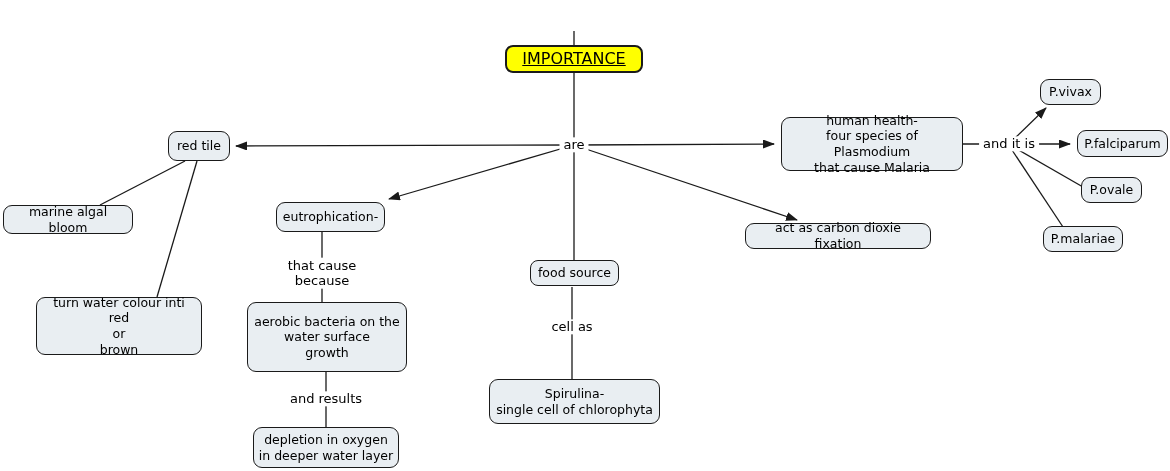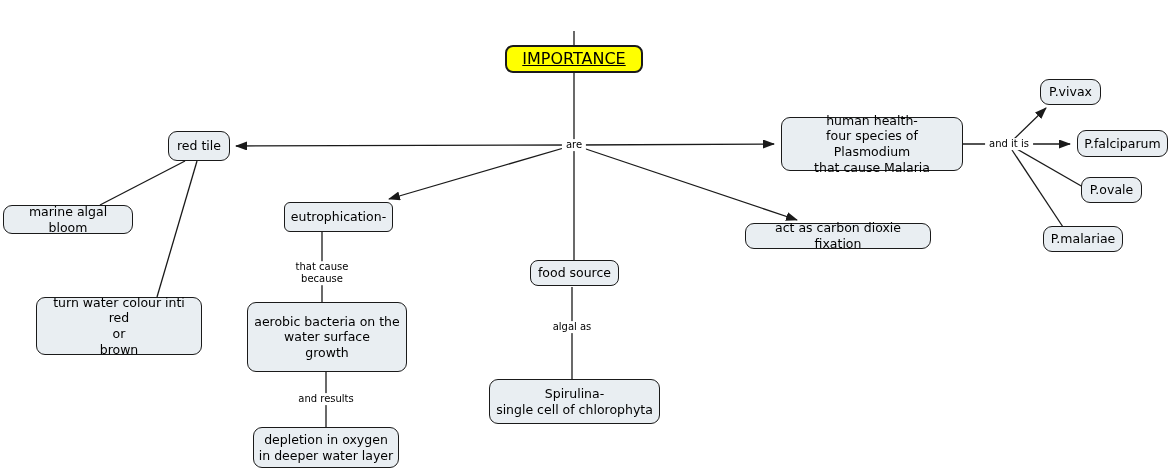--- a/index.html
+++ b/index.html
@@ -30,21 +30,21 @@
     font-size:16px;
     text-decoration:underline;
     padding:1px 8px;
     margin-top:42px;
   }
   .link-label{
     position:absolute;
     transform:translate(-50%,-50%);
     background:#ffffff;
     color:#000;
-    font-size:10px;line-height:1.18;
+    font-size:13px;line-height:1.18;
     text-align:center;
     white-space:pre-line;
     padding:0 4px;
   }
 </style>
 </head>
 <body>
 
 <div id="canvas">
 
@@ -83,34 +83,34 @@
 
     <line x1="326" y1="358" x2="326" y2="427"></line>
 
     <line x1="572" y1="287" x2="572" y2="379"></line>
   </svg>
 
   <div class="link-label" style="left:574px;top:145px;">are</div>
   <div class="link-label" style="left:322px;top:273px;">that cause
 because</div>
   <div class="link-label" style="left:326px;top:399px;">and results</div>
-  <div class="link-label" style="left:572px;top:327px;">algal as</div>
+  <div class="link-label" style="left:572px;top:327px;">cell as</div>
   <div class="link-label" style="left:1009px;top:144px;">and it is</div>
 
   <div class="node root" style="left:505px;top:3px;width:138px;height:28px;">IMPORTANCE</div>
 
   <div class="node" style="left:168px;top:131px;width:62px;height:30px;">red tile</div>
 
   <div class="node" style="left:36px;top:297px;width:166px;height:58px;">turn water colour inti red
 or
 brown</div>
 
   <div class="node" style="left:3px;top:205px;width:130px;height:29px;">marine algal bloom</div>
 
-  <div class="node" style="left:284px;top:202px;width:109px;height:30px;border-radius:6px;">eutrophication-</div>
+  <div class="node" style="left:276px;top:202px;width:109px;height:30px;">eutrophication-</div>
 
   <div class="node" style="left:247px;top:302px;width:160px;height:70px;">aerobic bacteria on the
 water surface
 growth</div>
 
   <div class="node" style="left:253px;top:427px;width:146px;height:41px;">depletion in oxygen
 in deeper water layer</div>
 
   <div class="node" style="left:530px;top:260px;width:89px;height:20px;border-radius:8px;">food source</div>
 

